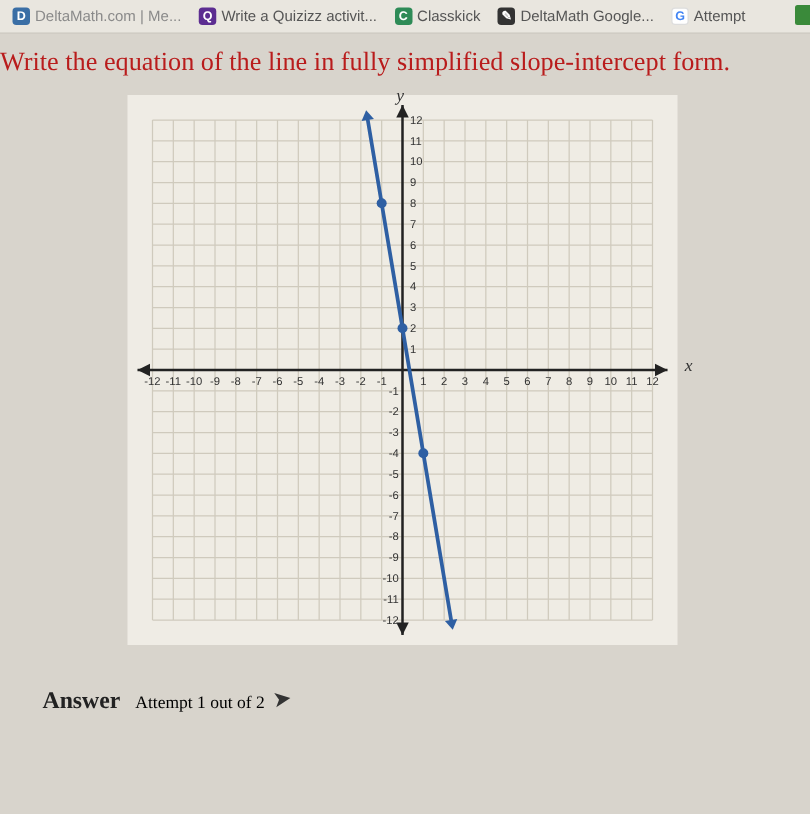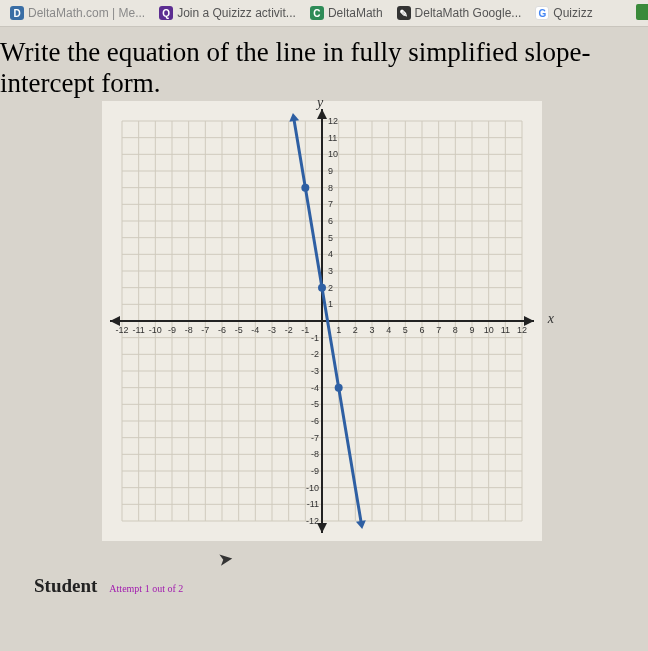--- a/index.html
+++ b/index.html
@@ -26,23 +26,23 @@
   .favicon { width: 14px; height: 14px; border-radius: 3px; display: inline-flex; align-items: center; justify-content: center; font-size: 10px; font-weight: bold; color: #fff; }
   .fc-d { background: #3a6ea5; }
   .fc-q { background: #5c2d91; }
   .fc-c { background: #2e8b57; }
   .fc-dm { background: #333; }
   .fc-g { background: #fff; color:#4285F4; border:1px solid #ddd; font-family: Arial; }
   .content {
     padding: 6px 4px 0 0;
   }
   .prompt {
-    font-size: 27px;
-    color: #000000;
-    padding: 4px 6px 2px 0;
+    font-size: 21px;
+    color: #b91c1c;
+    padding: 4px 6px 14px 0;
     font-family: Georgia, serif;
   }
   .graph-wrap {
     width: 440px;
     margin: 0 auto;
     position: relative;
   }
   .axis-label-y {
     position: absolute;
     left: 215px; top: -6px;
@@ -52,53 +52,53 @@
     position: absolute;
     right: -12px; top: 210px;
     font-style: italic; font-size: 14px; color:#333;
   }
   svg.grid { display: block; background: #efece5; }
   .answer-row {
     padding: 34px 0 0 34px;
     font-family: Georgia, serif;
   }
   .answer-label { font-weight: bold; font-size: 19px; color:#222; }
-  .attempt { font-size: 10px; color:#a21caf; margin-left: 8px; }
+  .attempt { font-size: 14px; color:#000000; margin-left: 8px; }
   .cursor {
     position: absolute;
     left: 218px; top: 548px;
     font-size: 18px; color:#333;
     transform: rotate(-8deg);
     pointer-events: none;
   }
   .trunc { position:absolute; right:0; top:4px; width:12px; height:16px; background:#3a8a3a; border-radius:2px 0 0 2px; }
 </style>
 </head>
 <body>
 
 <div class="bookmarks" id="bm-bar">
     <div class="bm-item">
       <span class="favicon fc-d">D</span>
       <span>DeltaMath.com | Me...</span>
     </div>
     <div class="bm-item">
       <span class="favicon fc-q">Q</span>
-      <span>Join a Quizizz activit...</span>
+      <span>Write a Quizizz activit...</span>
     </div>
     <div class="bm-item">
       <span class="favicon fc-c">C</span>
-      <span>DeltaMath</span>
+      <span>Classkick</span>
     </div>
     <div class="bm-item">
       <span class="favicon fc-dm">✎</span>
       <span>DeltaMath Google...</span>
     </div>
     <div class="bm-item">
       <span class="favicon fc-g">G</span>
-      <span>Quizizz</span>
+      <span>Attempt</span>
     </div>
   </div>
 <div class="trunc"></div>
 
 <div class="content">
   <div class="prompt">Write the equation of the line in fully simplified slope-intercept form.</div>
 
   <div class="graph-wrap">
     <span class="axis-label-y">y</span>
     <span class="axis-label-x">x</span>
@@ -213,16 +213,16 @@
         <polygon points="190.90703032377937,12.10884860934285 197.15419184138295,19.178005063473215 187.2902526030615,20.821994936526785" fill="#2e5fa3"></polygon>
         <circle cx="203.33333333333331" cy="86.66666666666666" r="4" fill="#2e5fa3"></circle>
         <circle cx="220" cy="186.66666666666669" r="4" fill="#2e5fa3"></circle>
         <circle cx="236.66666666666666" cy="286.66666666666663" r="4" fill="#2e5fa3"></circle>
       </svg>
   </div>
 
   <div class="cursor">➤</div>
 
   <div class="answer-row">
-    <span class="answer-label">Student</span>
+    <span class="answer-label">Answer</span>
     <span class="attempt">Attempt 1 out of 2</span>
   </div>
 </div>
 
 </body></html>

